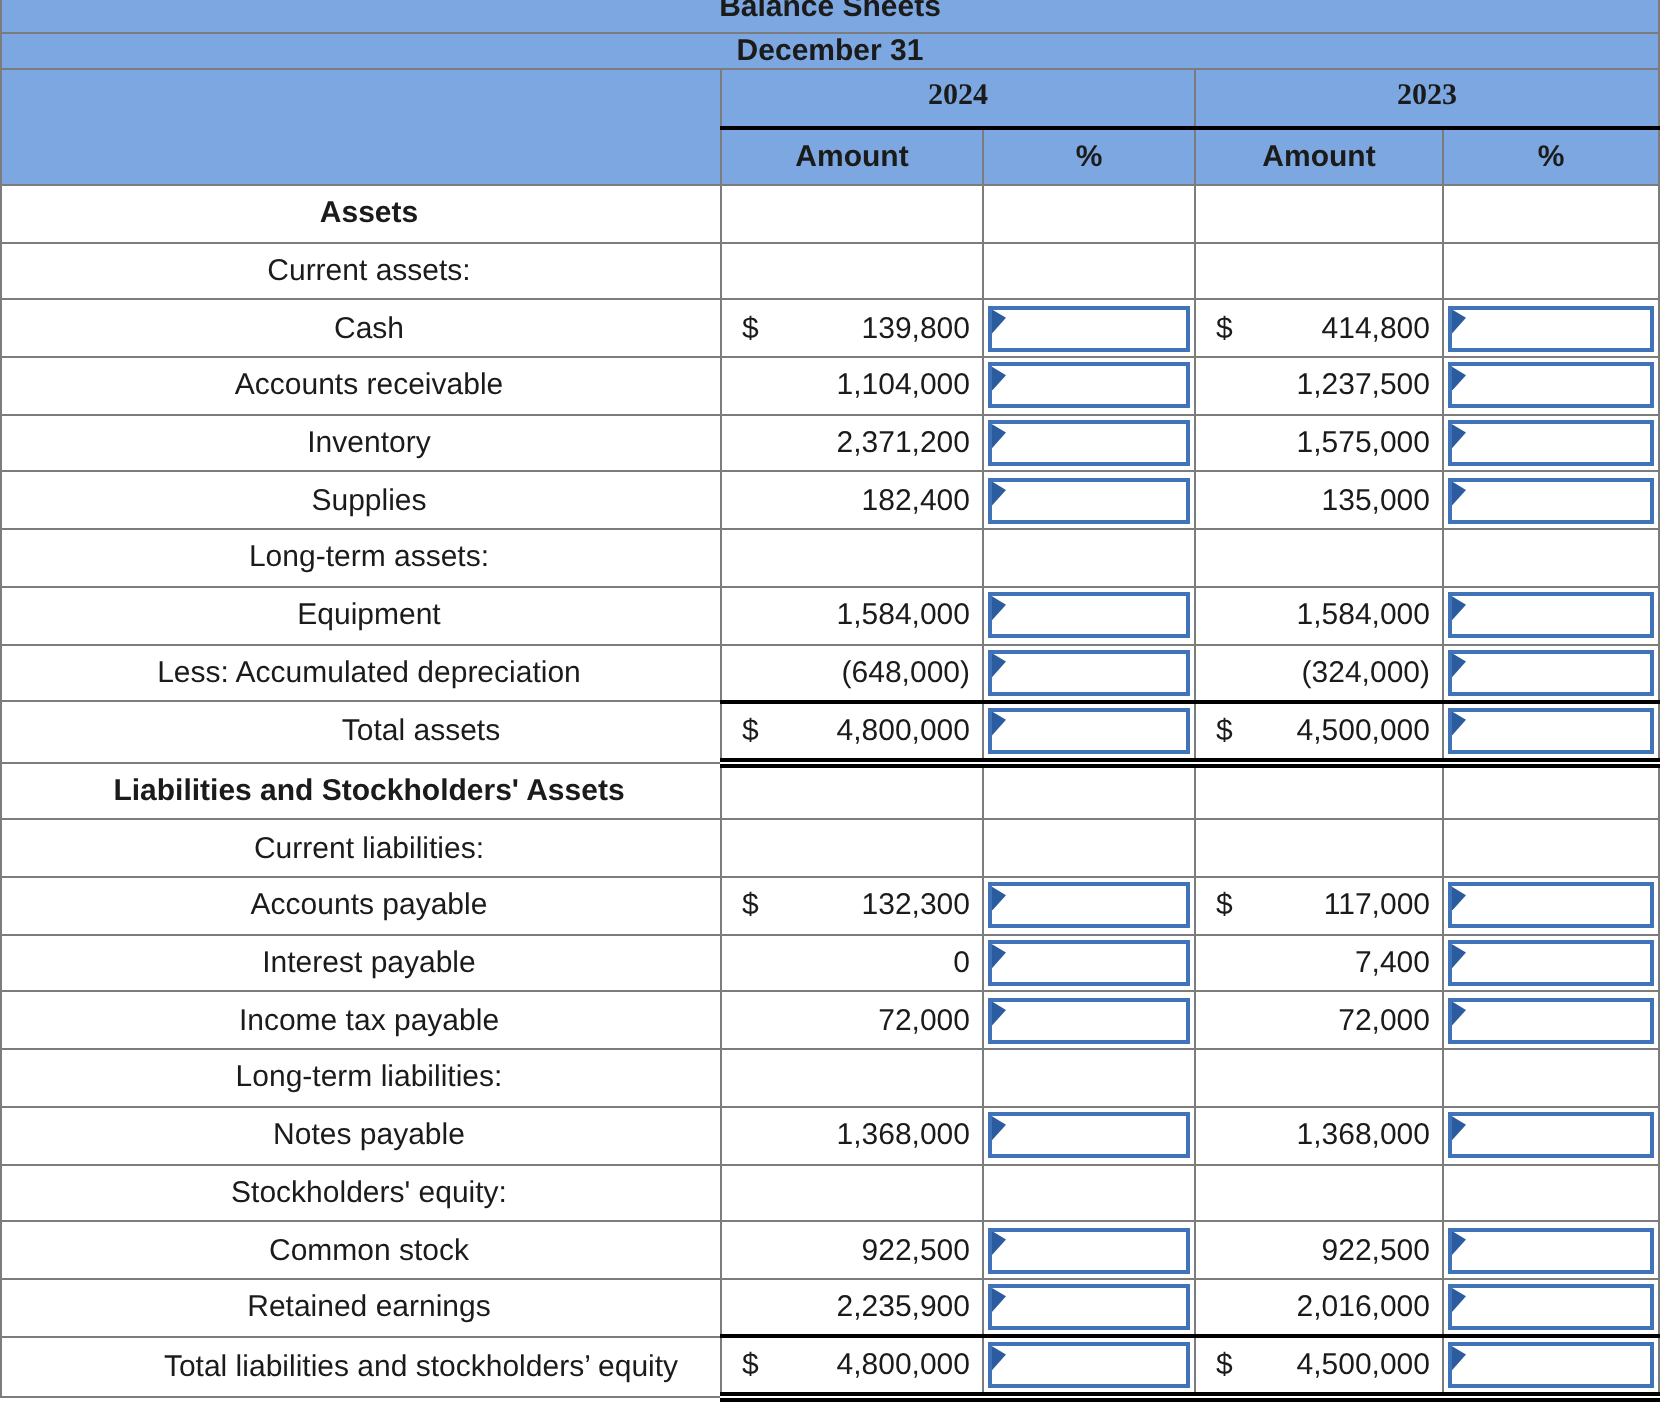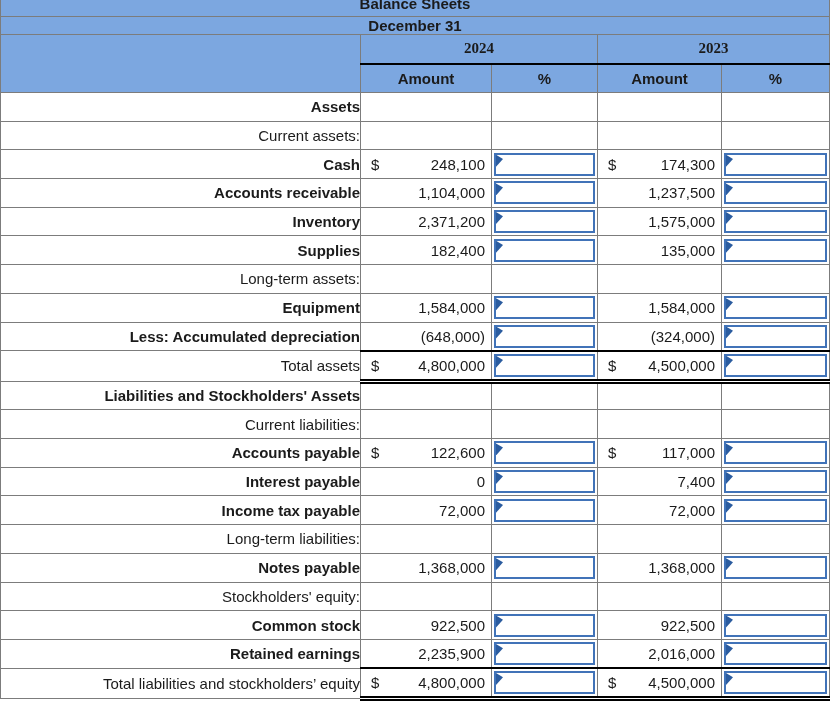--- a/index.html
+++ b/index.html
@@ -19,23 +19,23 @@
   thead th { background: #7ca7e0; font-weight: bold; text-align: center; }
   tr.r-title th { border-top: 0; height: 16px; margin-top: 12px; }
   .clipwrap { height: 16px; overflow: hidden; }
   .cliptext { display: block; line-height: 21px; margin-top: -7px; text-align: center;
               font-weight: bold; font-size: 15px; }
   tr.r-sub th { height: 18px; }
   tr.r-years th { height: 29px; }
   th.year { border-bottom: 2px solid #000; font-family: Liberation Serif, serif; }
   tr.r-cols th { height: 29px; margin-top: 20px; }
   tbody td { background: #fff; height: 28.7px; }
-  td.lbl { text-align: right; padding-left: 8px; }
+  td.lbl { text-align: center; padding-left: 8px; }
   td.lbl.section { font-weight: bold; }
-  td.lbl.item { padding-left: 8px; font-weight: bold; }
+  td.lbl.item { padding-left: 8px; }
   td.lbl.total { padding-left: 60px; }
   .amtflex {
     display: flex; justify-content: space-between; align-items: center;
     padding: 0 6px 0 10px; height: 100%;
   }
   .amtflex .val { margin-left: auto; }
   td.totalcell { border-top: 2px solid #000; border-bottom: 5px double #000; }
   td.pct { vertical-align: middle; }
   .inbox {
     position: relative; height: 23px; margin: 2px 2px; background: #fff;
@@ -94,32 +94,32 @@
           <td></td>
           <td></td>
           <td></td>
           <td></td>
         </tr>
         <tr>
           <td class="lbl item">Cash</td>
           <td class="amt">
             <div class="amtflex">
               <span class="usd">$</span>
-              <span class="val">248,100</span>
-            </div>
-          </td>
-          <td class="pct">
-            <div class="inbox">
-              <span class="tri"></span>
-            </div>
-          </td>
-          <td class="amt">
-            <div class="amtflex">
-              <span class="usd">$</span>
-              <span class="val">174,300</span>
+              <span class="val">139,800</span>
+            </div>
+          </td>
+          <td class="pct">
+            <div class="inbox">
+              <span class="tri"></span>
+            </div>
+          </td>
+          <td class="amt">
+            <div class="amtflex">
+              <span class="usd">$</span>
+              <span class="val">414,800</span>
             </div>
           </td>
           <td class="pct">
             <div class="inbox">
               <span class="tri"></span>
             </div>
           </td>
         </tr>
         <tr>
           <td class="lbl item">Accounts receivable</td>
@@ -290,21 +290,21 @@
           <td></td>
           <td></td>
           <td></td>
           <td></td>
         </tr>
         <tr>
           <td class="lbl item">Accounts payable</td>
           <td class="amt">
             <div class="amtflex">
               <span class="usd">$</span>
-              <span class="val">122,600</span>
+              <span class="val">132,300</span>
             </div>
           </td>
           <td class="pct">
             <div class="inbox">
               <span class="tri"></span>
             </div>
           </td>
           <td class="amt">
             <div class="amtflex">
               <span class="usd">$</span>

